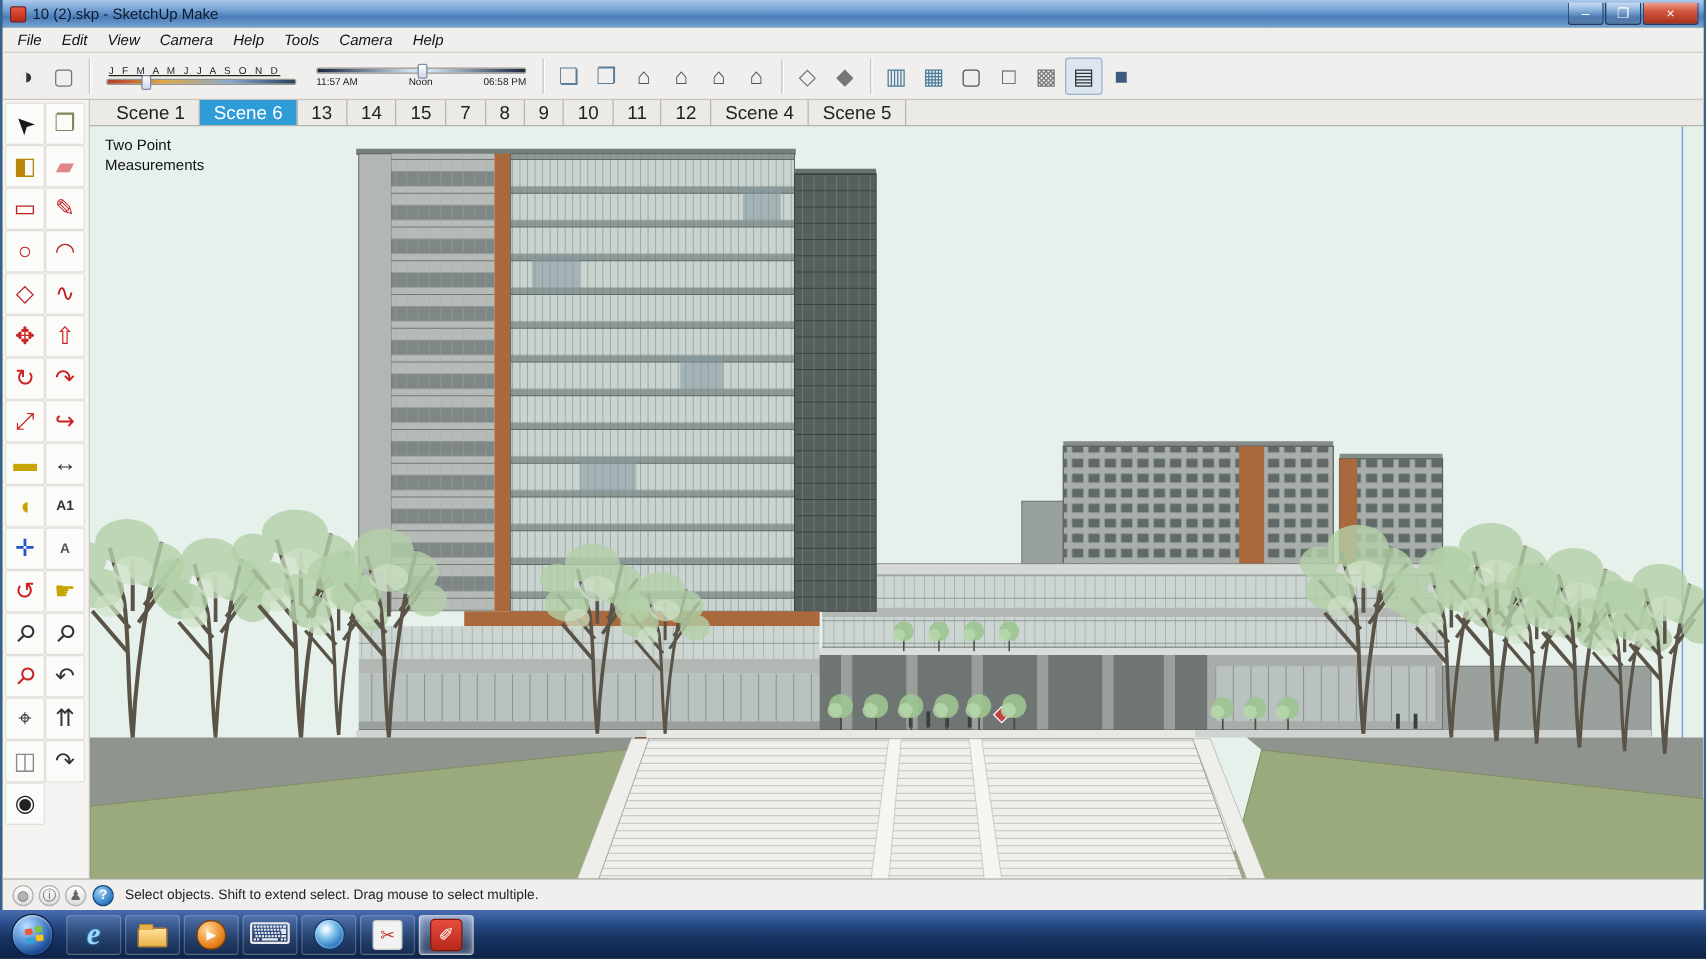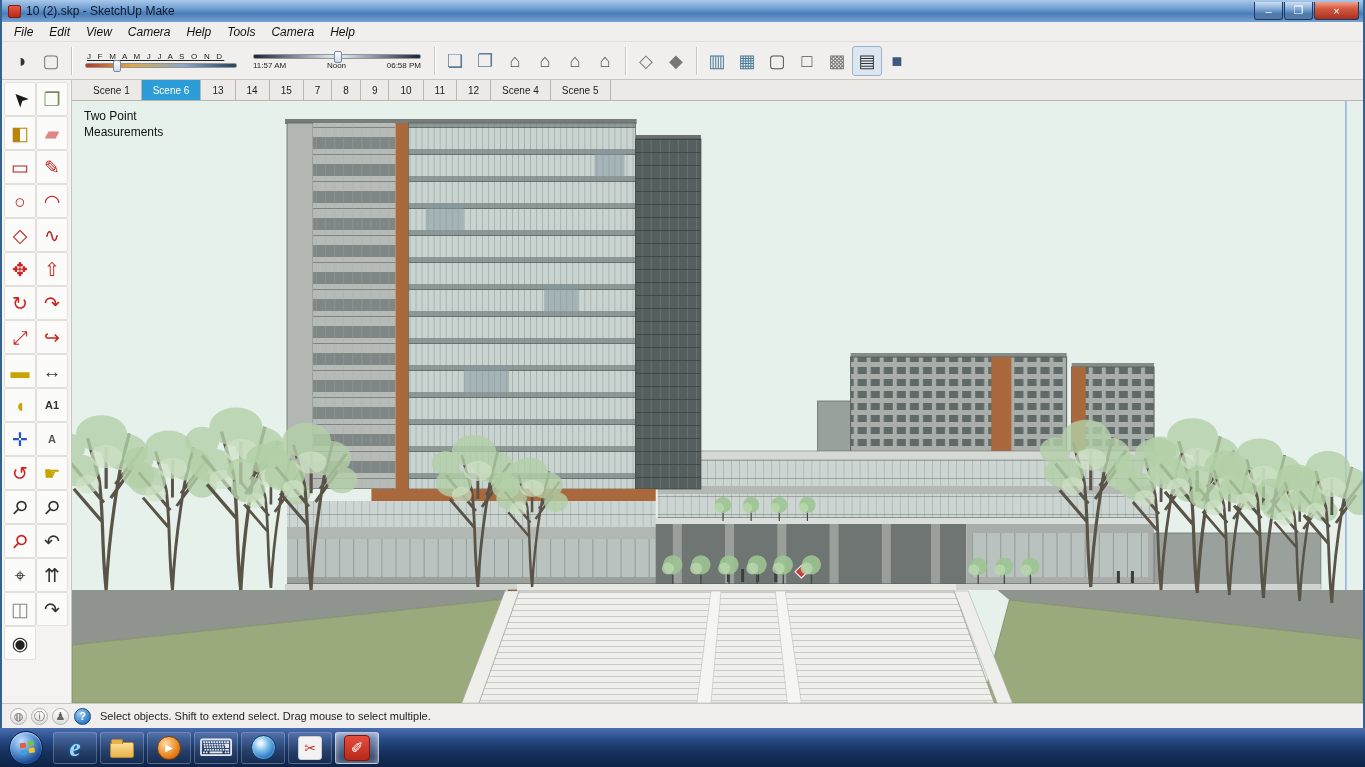--- a/index.html
+++ b/index.html
@@ -51,21 +51,21 @@
   .palette{width:70px;background:#f4f3f1;border-right:1px solid #c9c6c1;display:flex;flex-wrap:wrap;
     align-content:flex-start;padding:2px;}
   .tool-btn{width:32px;height:34px;display:flex;align-items:center;justify-content:center;
     border:1px solid #e3e0db;background:#fbfbfa;border-radius:2px;margin:0;}
   .tool-glyph{font-size:19px;line-height:1;display:inline-block;}
   .tool-glyph.small{font-size:11px;font-weight:bold;}
   .right-col{flex:1;display:flex;flex-direction:column;}
 
   
   .scene-tabs{height:21px;display:flex;align-items:stretch;background:#eceae6;border-bottom:1px solid #b8b5b0;
-    padding-left:10px;font-size:10px;}
+    padding-left:10px;font-size:15px;}
   .scene-tab{display:flex;align-items:center;padding:0 11px;border-right:1px solid #b8b5b0;color:#222;white-space:nowrap;}
   .scene-tab.active{background:#2e9cd6;color:#fff;}
 
   
   .viewport{position:relative;flex:1;overflow:hidden;background:#e6f1ec;}
   .viewport svg{display:block;width:100%;height:100%;}
   .annotation{position:absolute;top:8px;left:12px;font-size:12px;color:#111;line-height:1.3;}
 
   
   .statusbar{height:25px;display:flex;align-items:center;background:#f0efed;border-top:1px solid #c9c6c1;

